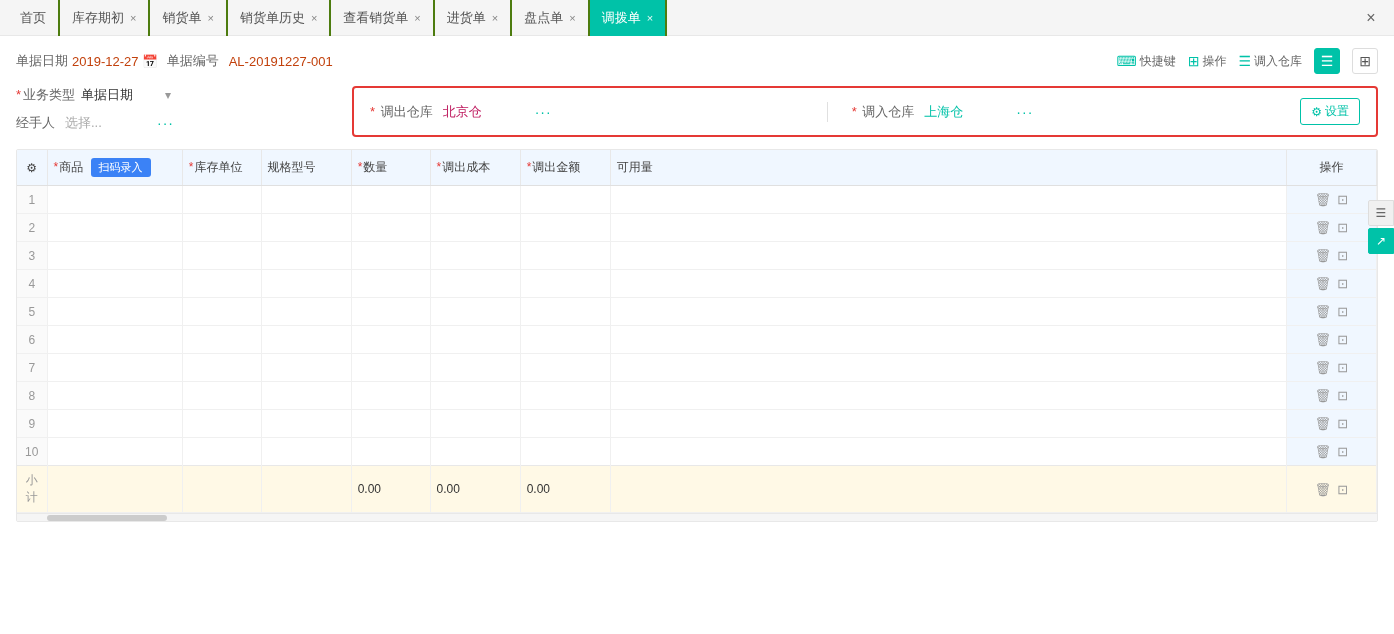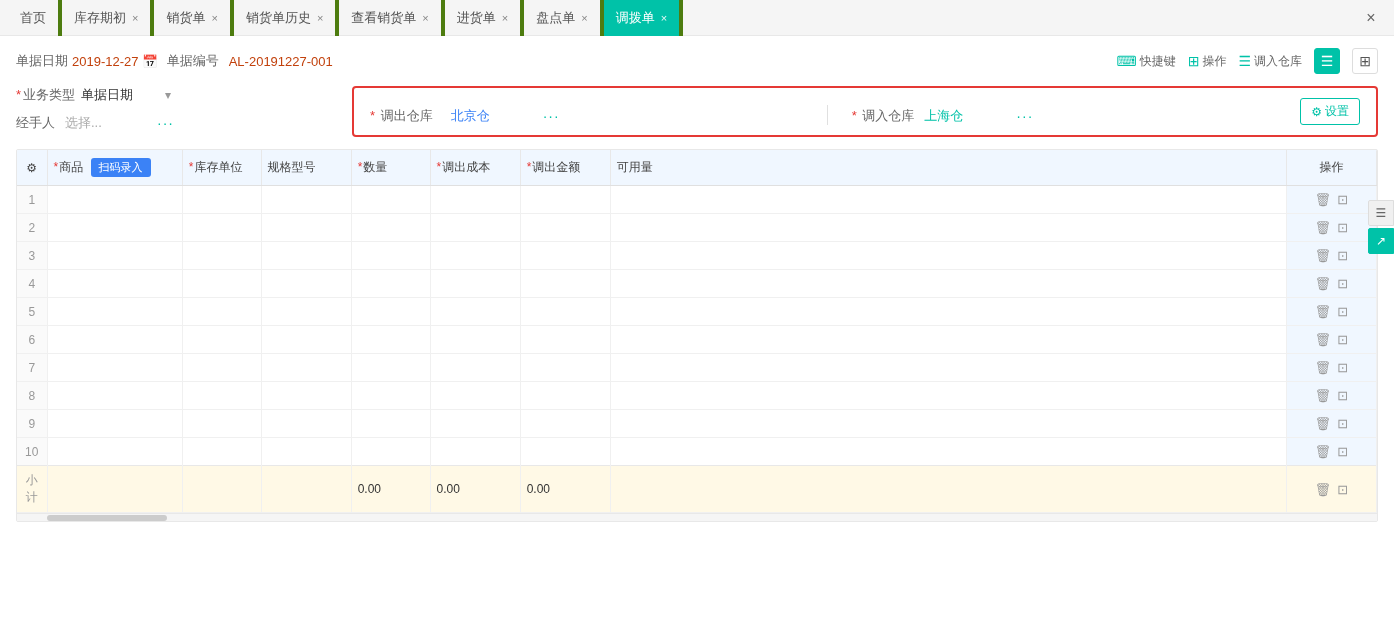--- a/index.html
+++ b/index.html
@@ -17,21 +17,21 @@
     }
     .tab-item {
       display: flex;
       align-items: center;
       padding: 0 12px;
       height: 36px;
       cursor: pointer;
       font-size: 13px;
       color: #555;
       white-space: nowrap;
-      border-right: 4px solid #4d7c0f;
+      border-right: 2px solid #4d7c0f;
     }
     .tab-item.active {
       background: #00c2a8;
       color: #fff;
     }
     .tab-item .tab-close {
       margin-left: 6px;
       font-size: 11px;
       color: inherit;
       opacity: 0.7;
@@ -116,21 +116,21 @@
       flex-direction: column;
       gap: 10px;
       min-width: 320px;
     }
     .form-right {
       flex: 1;
       border: 2px solid #e53935;
       border-radius: 4px;
       padding: 10px 16px;
       display: flex;
-      align-items: flex-end;
+      align-items: center;
       gap: 8px;
     }
     .field-row {
       display: flex;
       align-items: center;
       gap: 6px;
     }
     .field-label {
       color: #666;
       white-space: nowrap;
@@ -389,21 +389,21 @@
       </div>
     </div>
 
     <div class="form-right">
 
       <div class="warehouse-block">
         <span class="field-label">
           <span class="required">*</span>
           <span>调出仓库</span>
         </span>
-        <span class="field-value" style="margin-left:12px; color:#3b82f6;font-family:Liberation Serif, serif;">北京仓</span>
+        <span class="field-value" style="margin-left:4px; color:#be185d;font-family:Liberation Serif, serif;">北京仓</span>
         <span class="field-dots">···</span>
       </div>
 
       <div class="warehouse-divider"></div>
 
       <div class="warehouse-block">
         <span class="field-label">
           <span class="required">*</span>
           <span>调入仓库</span>
         </span>

